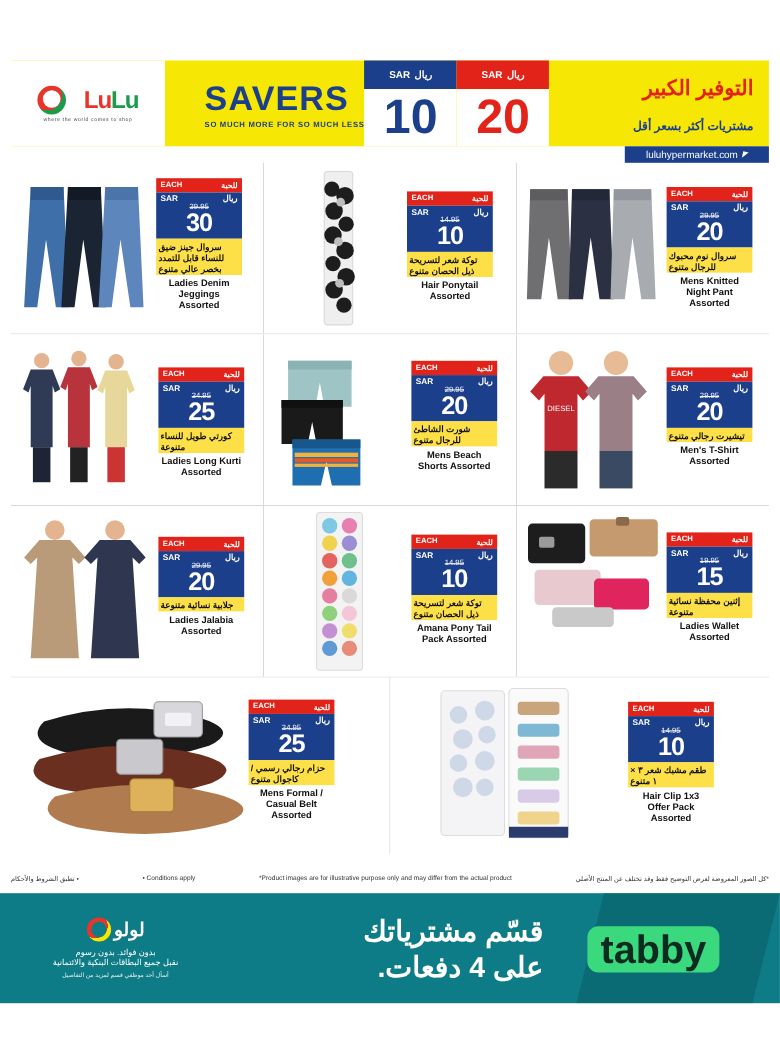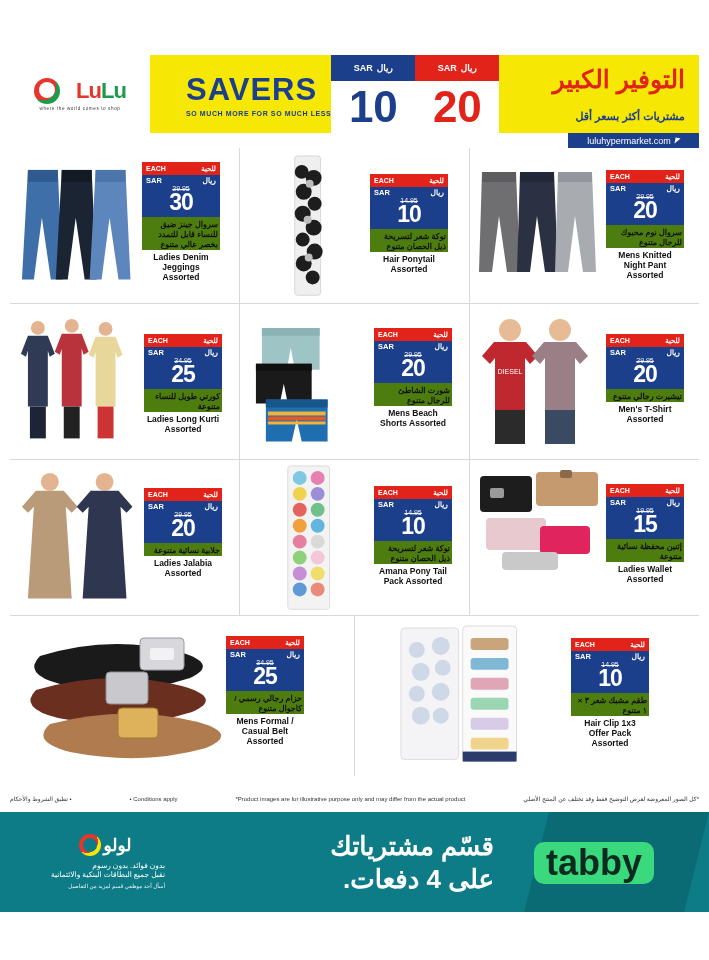--- a/index.html
+++ b/index.html
@@ -49,21 +49,21 @@
   .price-flag .big {
     height: 52px; background:#fff; display:flex; align-items:center; justify-content:center;
     font-size: 44px; font-weight: 800; line-height:1;
   }
   .flag-blue .cap { background:#1b3f8b; }
   .flag-blue .big { color:#1b3f8b; }
   .flag-red .cap { background:#e2231a; }
   .flag-red .big { color:#e2231a; }
 
   .arabic-head { flex:1; text-align:right; padding-right:14px; direction: rtl; }
-  .ar-title { font-size: 25px; font-weight:800; color:#e2231a; }
+  .ar-title { font-size: 19px; font-weight:800; color:#e2231a; }
   .ar-sub { font-size: 11px; font-weight:700; color:#1b3f8b; margin-top:16px;text-align:right; }
 
   
   .web-tab {
     position:absolute; right:10px; top:133px; width: 131px; height: 16px;
     background:#1b3f8b; color:#fff; font-size: 9px;
     display:flex; align-items:center; justify-content:center; gap:4px;
   }
   .web-tab .cursor { width:0;height:0;border-left:5px solid #fff;border-bottom:6px solid transparent; transform: rotate(12deg); }
 
@@ -91,22 +91,22 @@
   .tag .sarline {
     display:flex; justify-content:space-between; align-items:center;
     font-size: 7.5px; font-weight:700; line-height:1;
   }
   .tag .num {
     font-size: 23px; font-weight: 800; line-height: .92; text-align:center;
     letter-spacing:-1px;
   }
   .tag .strike { font-size:7px; text-align:center; text-decoration: line-through; opacity:.95; }
   .tag .ar {
-    font-size: 8px; line-height: 1.25; direction: rtl; text-align:right;
-    color:#111; background:#4d7c0f; padding: 3px 2px 0 2px; font-weight:700;
+    font-size: 8px; line-height: 1.25; direction: rtl; text-align:left;
+    color:#111; background:#fde047; padding: 3px 2px 0 2px; font-weight:700;
   }
   .tag .en {
     font-size: 8.5px; line-height: 1.2; text-align:center; color:#111;
     background:#fff; padding: 2px 2px 0 2px; font-weight:700;
   }
 
   
   .wide-row { display:flex; }
   .wide-cell { position:relative; flex:1; height: 160px; background:#fff; }
   .wide-cell.left { border-right: 1px solid #d9d9d9; }
@@ -122,21 +122,21 @@
   
   .banner {
     position:absolute; left:0; top: 812px; width:709px; height: 100px;
     background:#0e7c86; overflow:hidden;
   }
   .banner .teal2 {
     position:absolute; right:0; top:0; width: 160px; height:100px;
     background:#0b6b74; transform: skewX(-14deg); transform-origin: top right;
   }
   .banner .lulu {
-    position:absolute; left: 45px; top: 22px; width: 120px; color:#fff;
+    position:absolute; left: 45px; top: 22px; width: 120px; text-align:center; color:#fff;
   }
   .banner .lulu .mark { display:flex; align-items:center; justify-content:center; gap:3px; }
   .banner .lulu .swoosh{
     width:22px;height:22px;border-radius:50%;
     background: radial-gradient(circle at 35% 35%, #e8342a 0 55%, #f7e705 56% 100%);
     position:relative;
   }
   .banner .lulu .swoosh:after{content:"";position:absolute;left:4px;top:4px;width:14px;height:14px;border-radius:50%;background:#0e7c86;}
   .banner .lulu .name{ font-size:17px; font-weight:800; }
   .banner .lulu .l1{ font-size: 7.5px; margin-top:5px; direction:rtl; }

